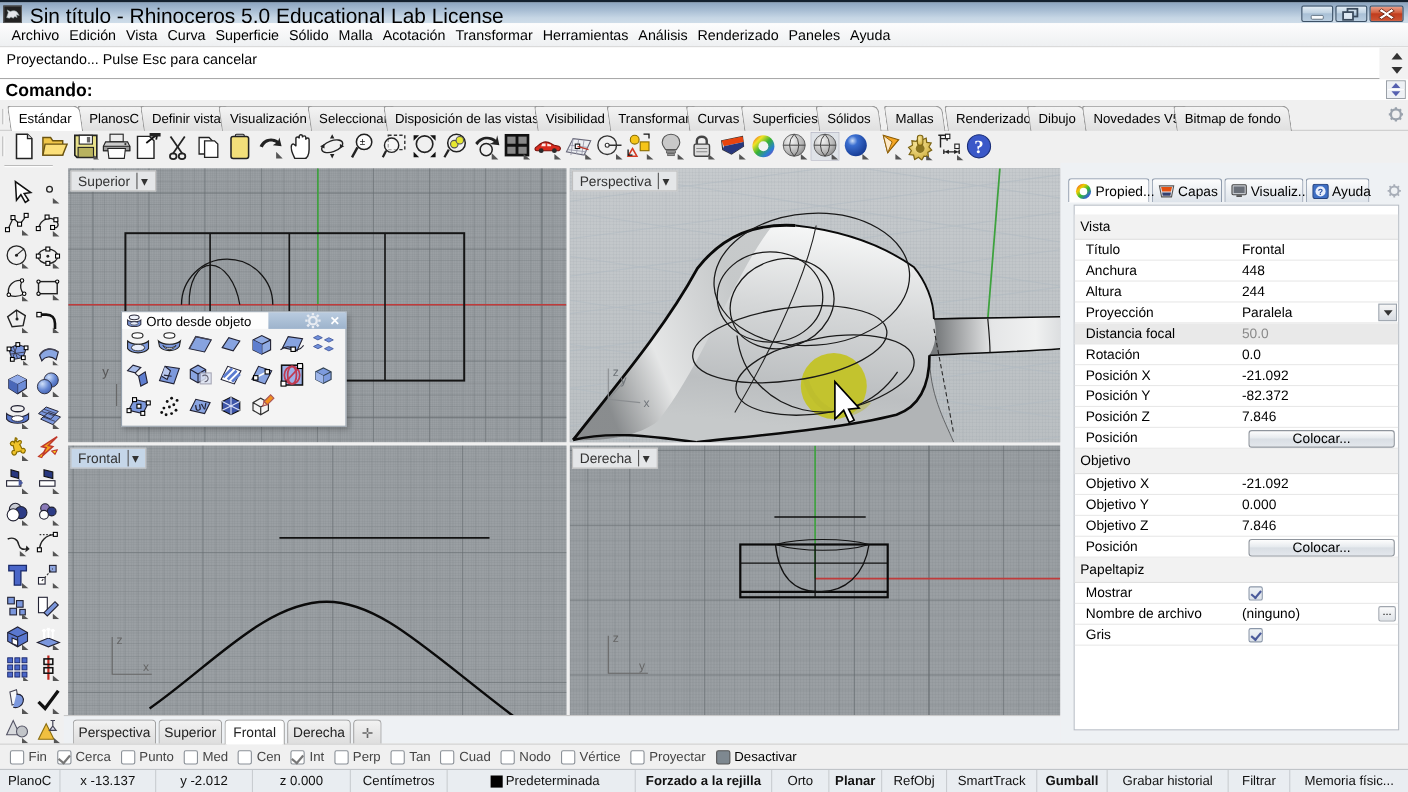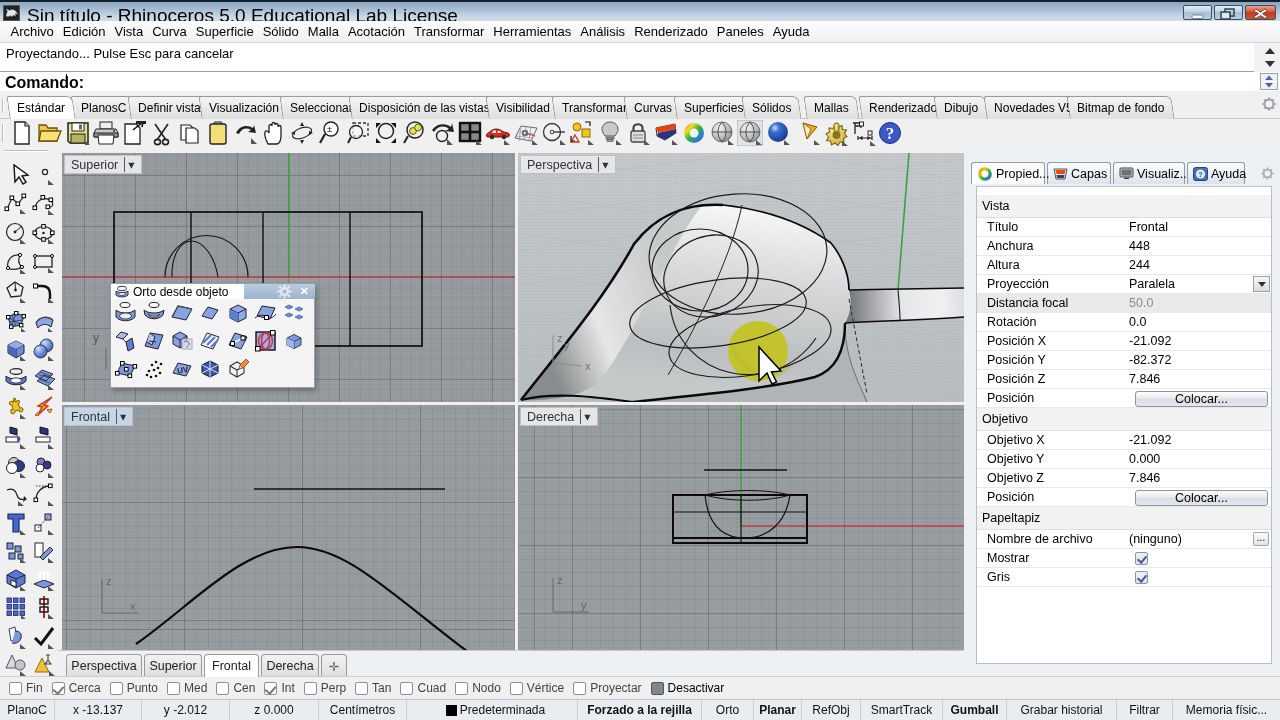--- a/index.html
+++ b/index.html
@@ -1061,27 +1061,27 @@
       <div class="prow">
           <div class="lab">Objetivo Z</div>
           <div class="val">7.846</div>
         </div>
       <div class="prow">
           <div class="lab">Posición</div>
           <div class="btn">Colocar...</div>
         </div>
       <div class="psec">Papeltapiz</div>
       <div class="prow">
+          <div class="lab">Mostrar</div>
+          <span class="pcb"></span>
+        </div>
+      <div class="prow">
           <div class="lab">Nombre de archivo</div>
           <div class="val">(ninguno)</div>
         <div style="position:absolute;right:2px;top:2px;width:16px;height:14px;background:linear-gradient(#fbfbfb,#dfe3e8);border:1px solid #a0a6ae;border-radius:2px;font-size:10px;text-align:center;line-height:10px">...</div>
-        </div>
-      <div class="prow">
-          <div class="lab">Mostrar</div>
-          <span class="pcb"></span>
         </div>
       <div class="prow">
           <div class="lab">Gris</div>
           <span class="pcb"></span>
         </div>
     </div>
   </div>
   <div id="osnap" class="abs">
     <span class="cb"></span>
       <span>Fin</span>

